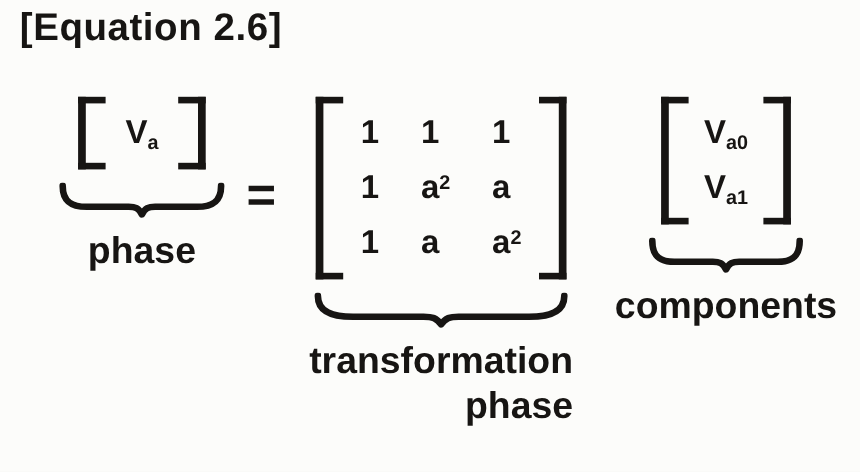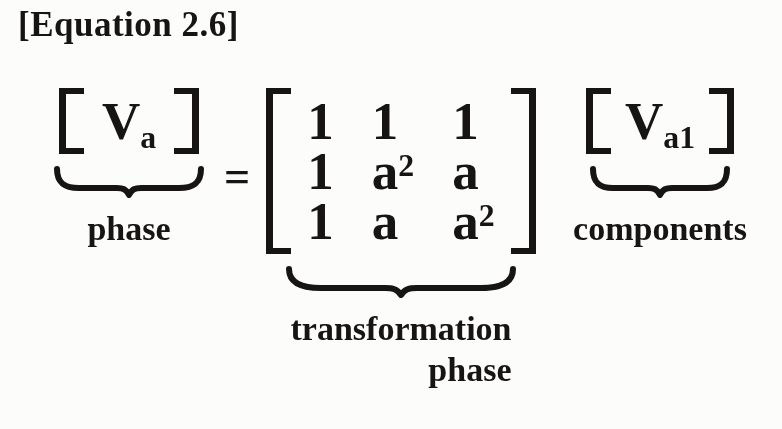--- a/index.html
+++ b/index.html
@@ -1,19 +1,19 @@
 <!DOCTYPE html>
 <html><head>
 <meta charset="utf-8">
 <style>
   html,body{margin:0;padding:0;background:#e8e8e8;}
   .page{
     position:relative;width:782px;height:429px;
     background:#fcfcfa;color:#171513;overflow:hidden;
-    font-family:Liberation Serif, serif;
+    font-family:Liberation Sans, sans-serif;
   }
   .title{
     position:absolute;left:18px;top:5px;
     font-size:35px;font-weight:700;letter-spacing:.5px;white-space:nowrap;
   }
   .term{
     position:absolute;top:88px;
     display:flex;flex-direction:column;align-items:center;
   }
   .term-phase{left:40px;width:178px;}
@@ -28,21 +28,21 @@
   .bracket.left{
     border-left:7px solid currentColor;
     border-top:6px solid currentColor;
     border-bottom:6px solid currentColor;
   }
   .bracket.right{
     border-right:7px solid currentColor;
     border-top:6px solid currentColor;
     border-bottom:6px solid currentColor;
   }
-  .cells{padding:8px 0;font-size:53px;font-weight:700;justify-content:center;}
+  .cells{padding:8px 0;font-size:30px;font-weight:700;justify-content:center;}
   .vcells{display:flex;flex-direction:column;padding-left:18px;padding-right:18px;}
   .vcells .cell{height:50px;line-height:50px;text-align:center;white-space:nowrap;}
   .gcells{
     display:grid;grid-template-columns:repeat(3,auto);
     column-gap:38px;padding-left:16px;padding-right:16px;justify-items:start;
   }
   .gcells .cell{height:50px;line-height:50px;white-space:nowrap;}
   .msub{font-size:.6em;position:relative;top:.28em;font-weight:700;}
   .msup{font-size:.6em;position:relative;top:-.42em;font-weight:700;}
   .brace{display:block;margin-top:12px;flex:none;}
@@ -96,20 +96,21 @@
     <div class="blabel">
       <div>transformation</div>
       <div>phase</div>
     </div>
   </div>
 
   <div class="term term-sequence">
     <div class="matrix">
       <div class="bracket left"></div>
       <div class="cells vcells" style="padding-left:14px;padding-right:14px;">
+        <div class="cell"><span>V</span><span class="msub">a0</span></div>
         <div class="cell"><span>V</span><span class="msub">a1</span></div>
       </div>
       <div class="bracket right"></div>
     </div>
     <svg class="brace" width="142" height="32" viewBox="0 0 142 32">
       <path d="M4,3 C4,18 12,22 24,22 L59,22 C65,22 68,23 71,29 C74,23 77,22 83,22 L118,22 C130,22 138,18 138,3"></path>
     </svg>
     <div class="blabel">
       <div>components</div>
     </div>

